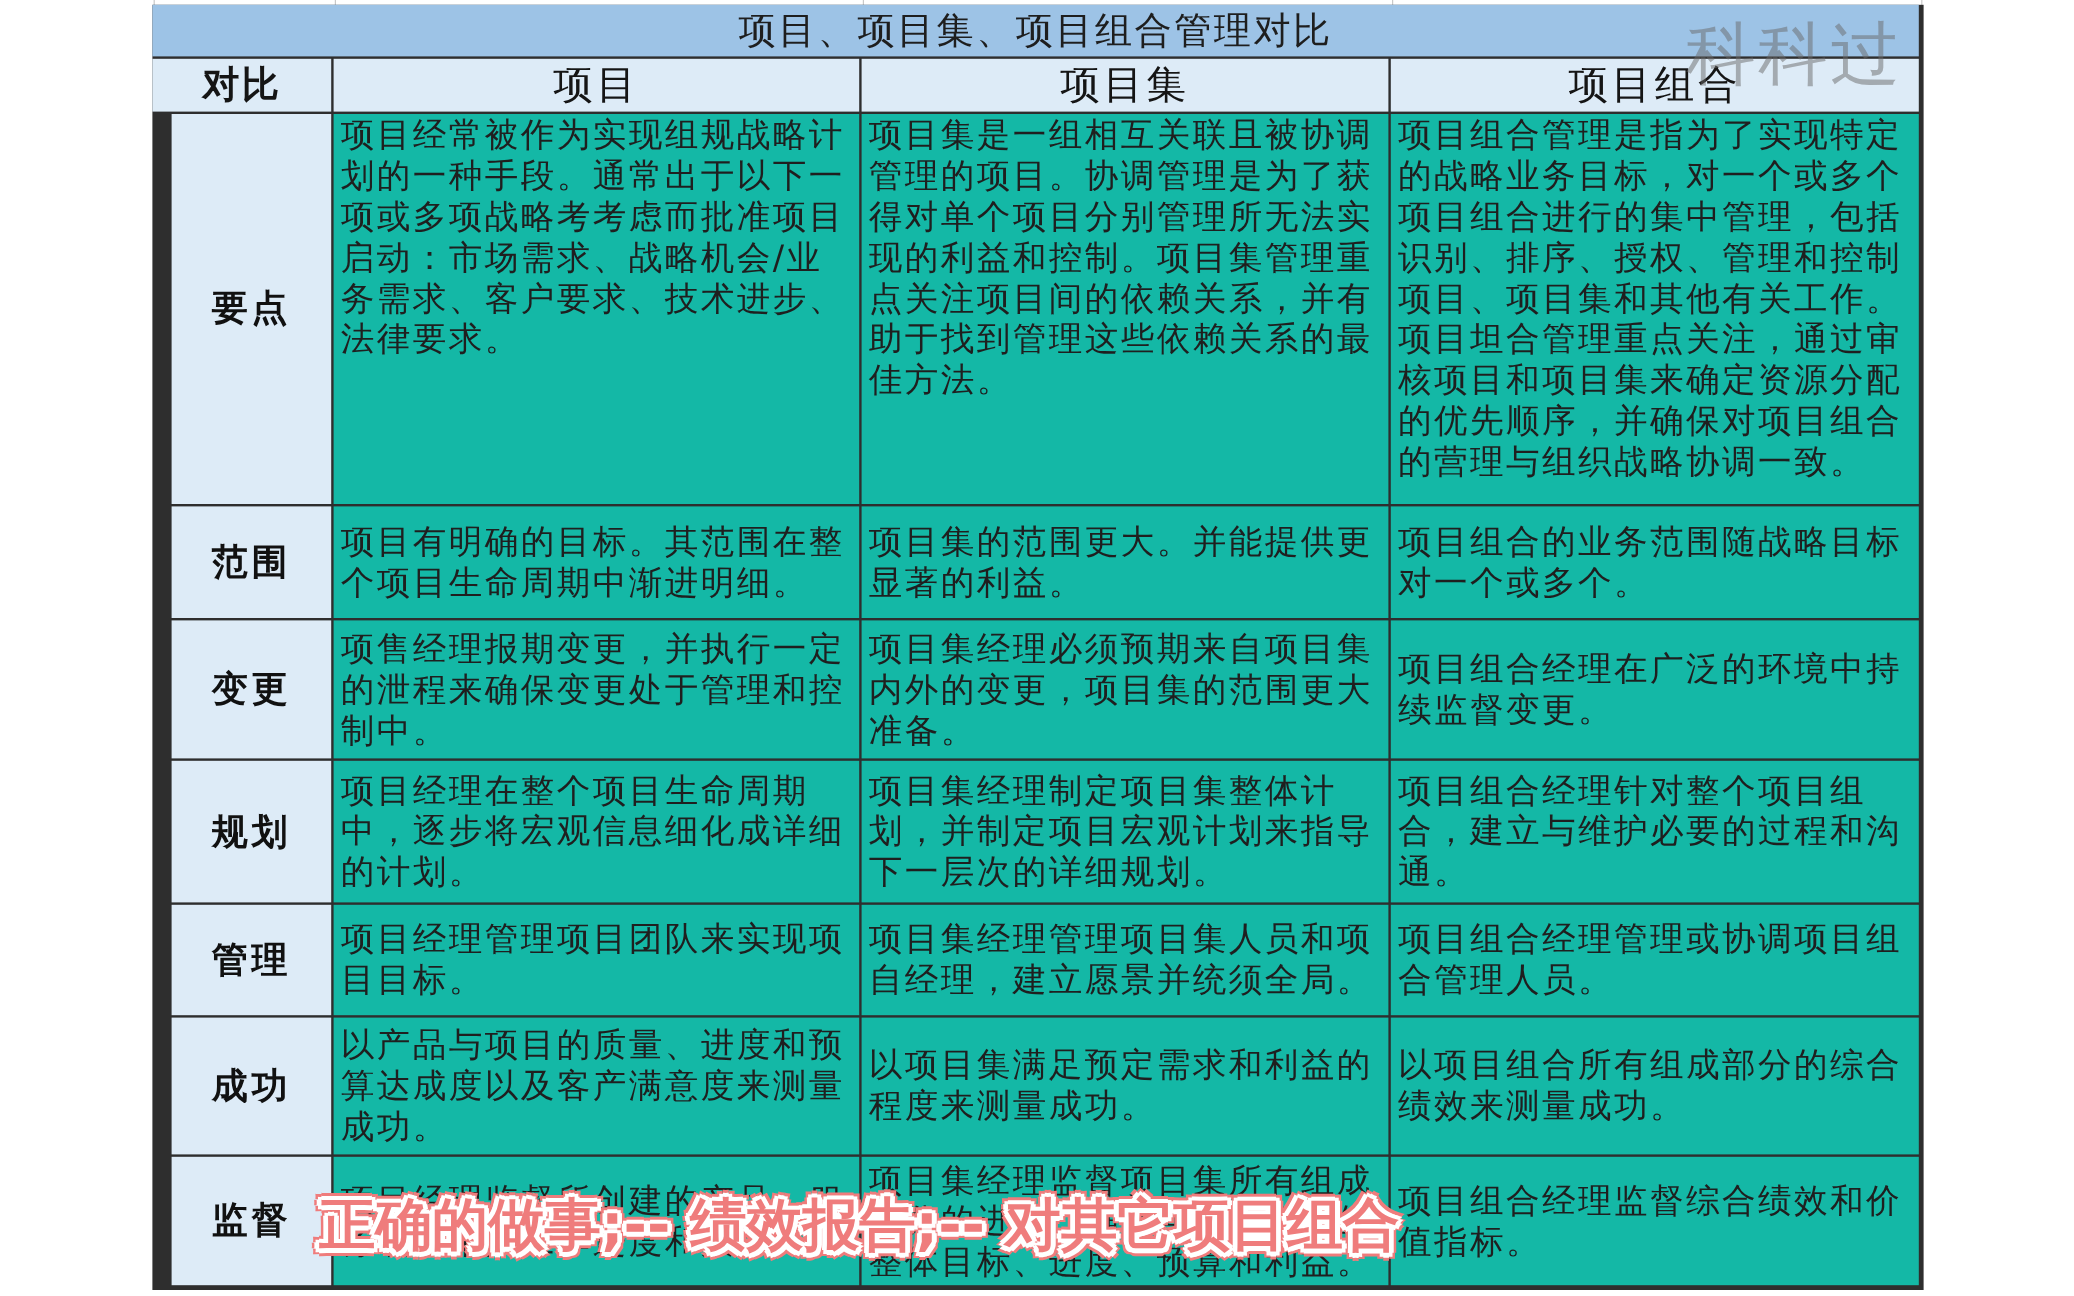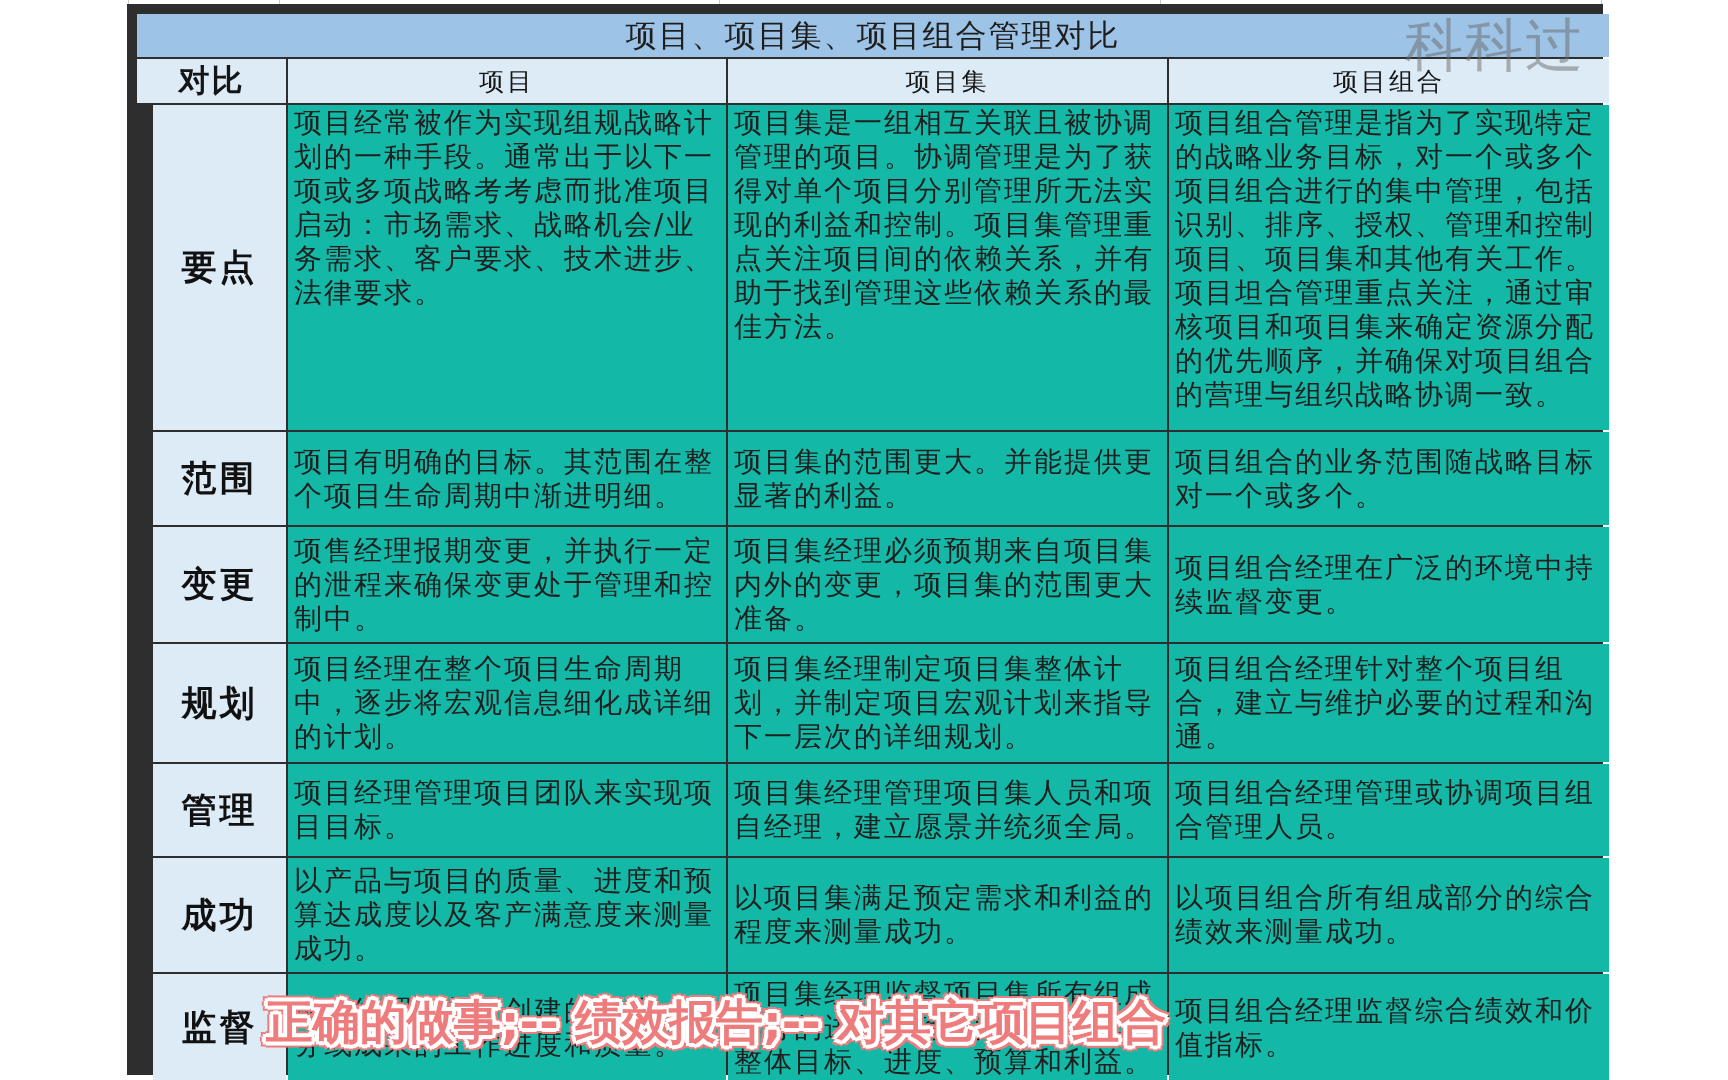--- a/index.html
+++ b/index.html
@@ -16,42 +16,42 @@
     font-family:"DejaVu Sans", sans-serif;
     color:var(--text);
   }
   
   .gridstrip{position:absolute;left:0;top:0;width:1728px;height:5px;}
   .gridstrip span{position:absolute;top:0;width:1px;height:5px;background:#c9c9c9;}
 
   .sheet{
     position:absolute;left:127px;top:4px;
     width:1476px;height:1071px;box-sizing:border-box;
-    padding:10px;background:var(--border);
+    padding:0;background:var(--border);
     display:grid;
     grid-template-columns:149px 438px 439px 440px;
     grid-template-rows:43px 44px 325px 93px 115px 118px 92px 114px 107px;
     gap:2px;
   }
   .title{
     grid-column:1 / span 4;background:var(--title-bg);
     display:flex;align-items:center;justify-content:center;
     font-family:"Liberation Sans", sans-serif;
     font-size:31px;letter-spacing:2px;color:#1e1e1e;
   }
   .hdr{
     background:var(--header-bg);
     display:flex;align-items:center;justify-content:center;
-    font-size:25px;letter-spacing:3px;color:#151515;
+    font-size:33px;letter-spacing:3px;color:#151515;
   }
   .hdr.corner{font-weight:bold;font-size:31px;letter-spacing:2px;}
   .lbl{
     background:var(--header-bg);
     display:flex;align-items:center;justify-content:center;
-    font-weight:bold;font-size:35px;letter-spacing:3px;color:#111;margin-left:16px;
+    font-weight:bold;font-size:30px;letter-spacing:3px;color:#111;margin-left:16px;
   }
   .cell{
     background:#14b8a6;overflow:hidden;
     display:flex;align-items:center;
     padding:0 4px 0 6px;box-sizing:border-box;
   }
   .cell.top{align-items:flex-start;padding-top:1px;}
   .cell span{
     white-space:pre;font-size:28px;line-height:34px;letter-spacing:2px;color:#1f1f1f;
   }

